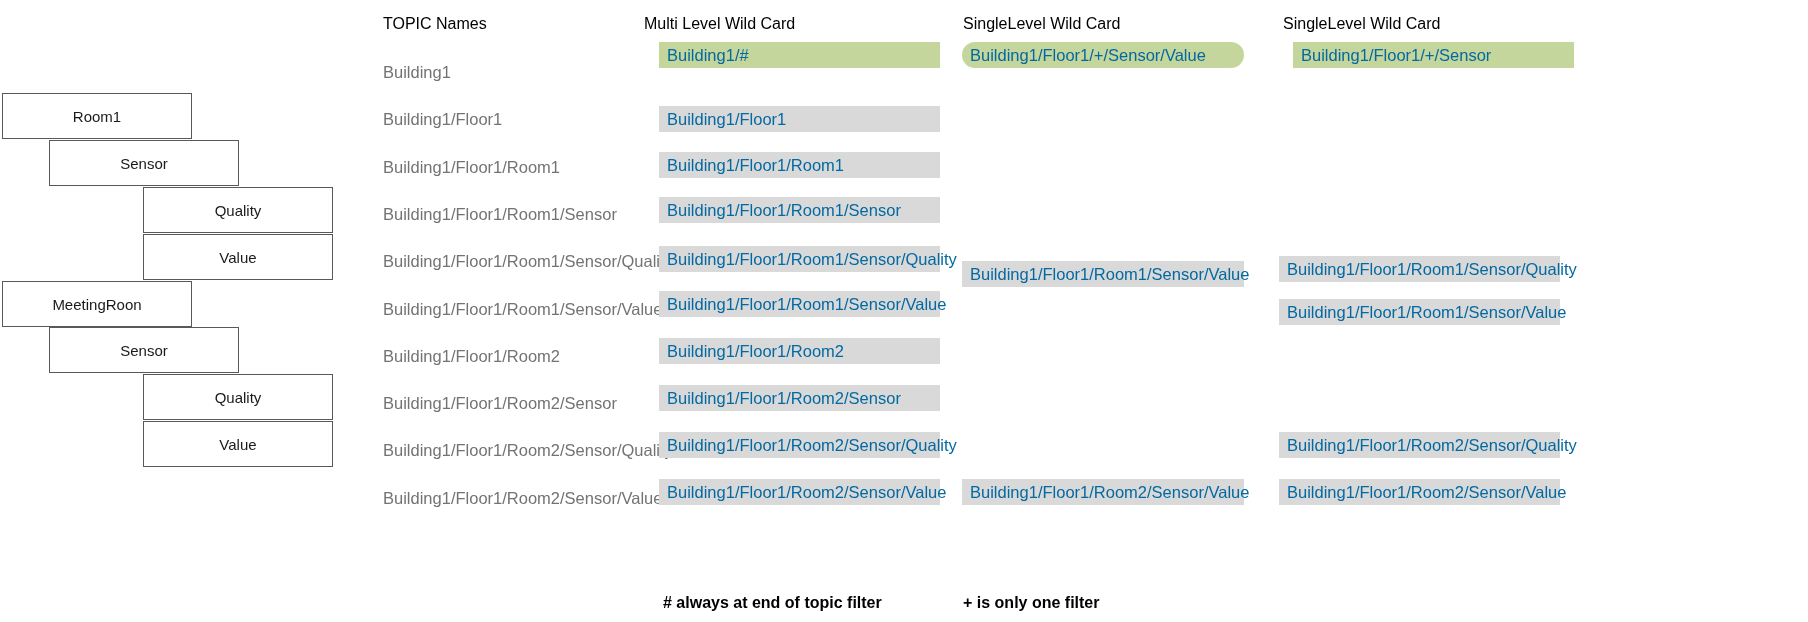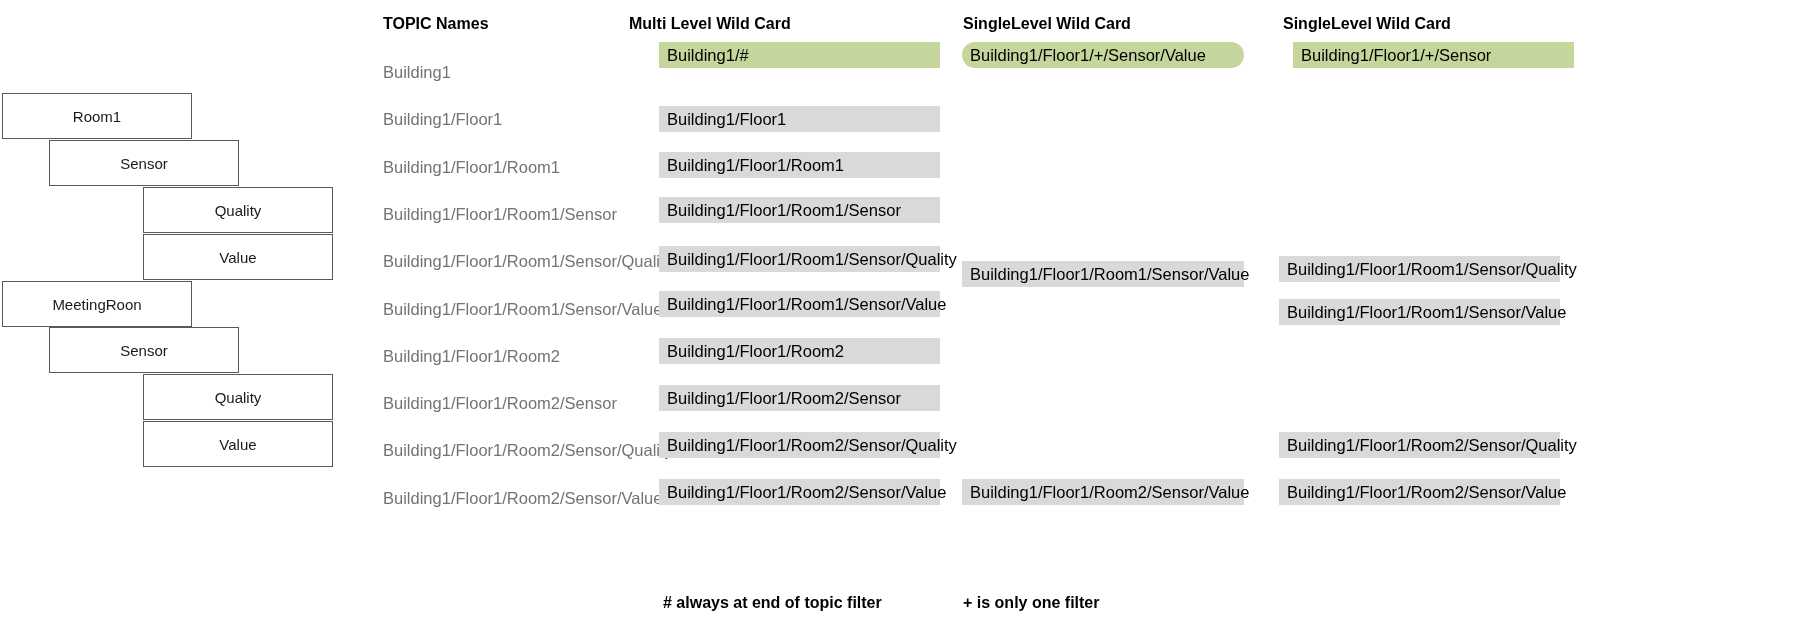--- a/index.html
+++ b/index.html
@@ -44,41 +44,41 @@
   #table {
     position: absolute;
     left: 0;
     top: 0;
     width: 1808px;
     height: 622px;
   }
   .col-head {
     position: absolute;
     font-size: 16px;
-    font-weight: bold;
+    font-weight: normal;
     color: #000000;
     white-space: nowrap;
     line-height: 1;
   }
   .topic-name {
     position: absolute;
     font-size: 16.5px;
     color: #737373;
     white-space: nowrap;
     line-height: 1;
   }
   .cell {
     position: absolute;
     box-sizing: border-box;
     height: 26px;
     display: flex;
     align-items: center;
     padding-left: 8px;
     font-size: 16.5px;
-    color: #000000;
+    color: #0369a1;
     white-space: nowrap;
     line-height: 1;
   }
   .cell.green { background: #c5d69c; }
   .cell.grey  { background: #d9d9d9; }
 
   .footnote {
     position: absolute;
     font-size: 16px;
     font-weight: bold;
@@ -113,21 +113,21 @@
       <span>Quality</span>
     </div>
     <div class="dbox" style="left: 143px; top: 421px; width: 190px; height: 46px;">
       <span>Value</span>
     </div>
   </div>
 
 <div id="table">
 
   <div class="col-head" style="left: 383px; top: 16px;">TOPIC Names</div>
-  <div class="col-head" style="left: 629px; top: 16px;">Multi Level Wild Card</div>
+  <div class="col-head" style="left: 644px; top: 16px;">Multi Level Wild Card</div>
   <div class="col-head" style="left: 963px; top: 16px;">SingleLevel Wild Card</div>
   <div class="col-head" style="left: 1283px; top: 16px;">SingleLevel Wild Card</div>
 
   <div id="topic-list">
       <div class="topic-name" style="left: 383px; top: 64px;">Building1</div>
       <div class="topic-name" style="left: 383px; top: 111px;">Building1/Floor1</div>
       <div class="topic-name" style="left: 383px; top: 159px;">Building1/Floor1/Room1</div>
       <div class="topic-name" style="left: 383px; top: 206px;">Building1/Floor1/Room1/Sensor</div>
       <div class="topic-name" style="left: 383px; top: 253px;">Building1/Floor1/Room1/Sensor/Quality</div>
       <div class="topic-name" style="left: 383px; top: 301px;">Building1/Floor1/Room1/Sensor/Value</div>

